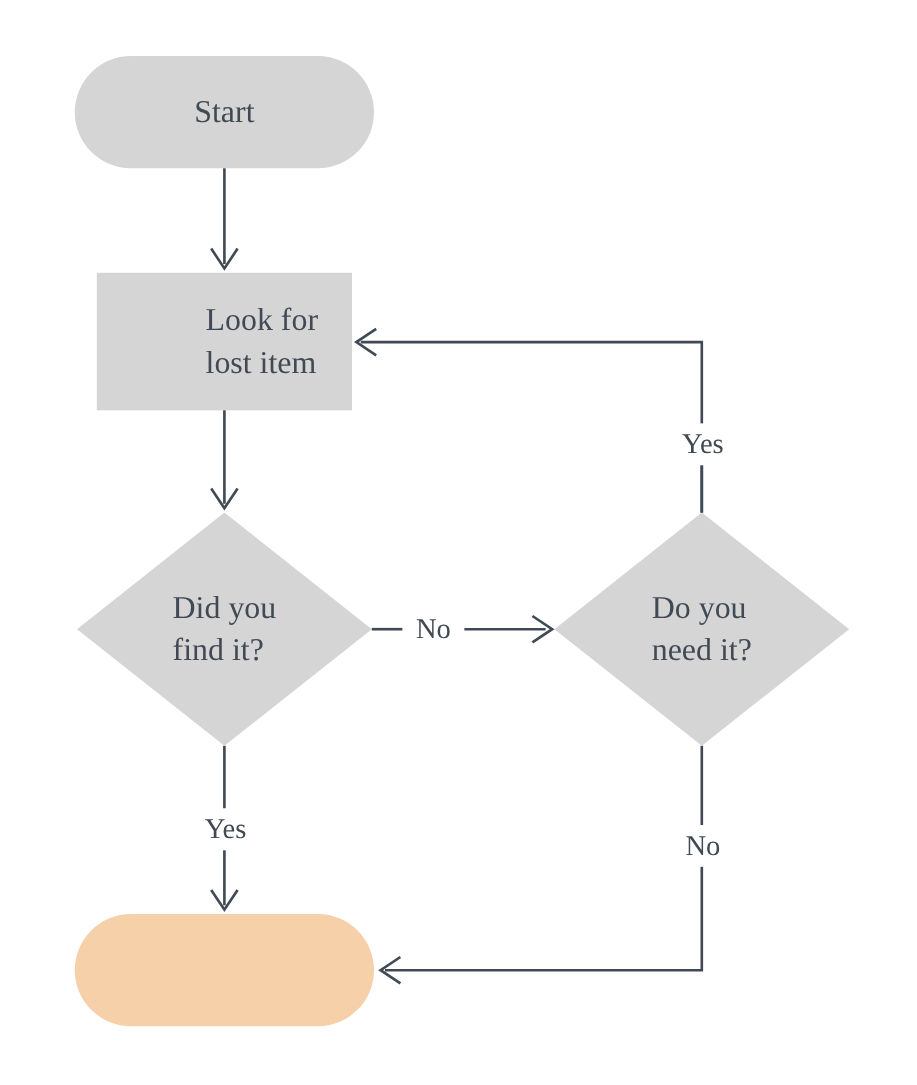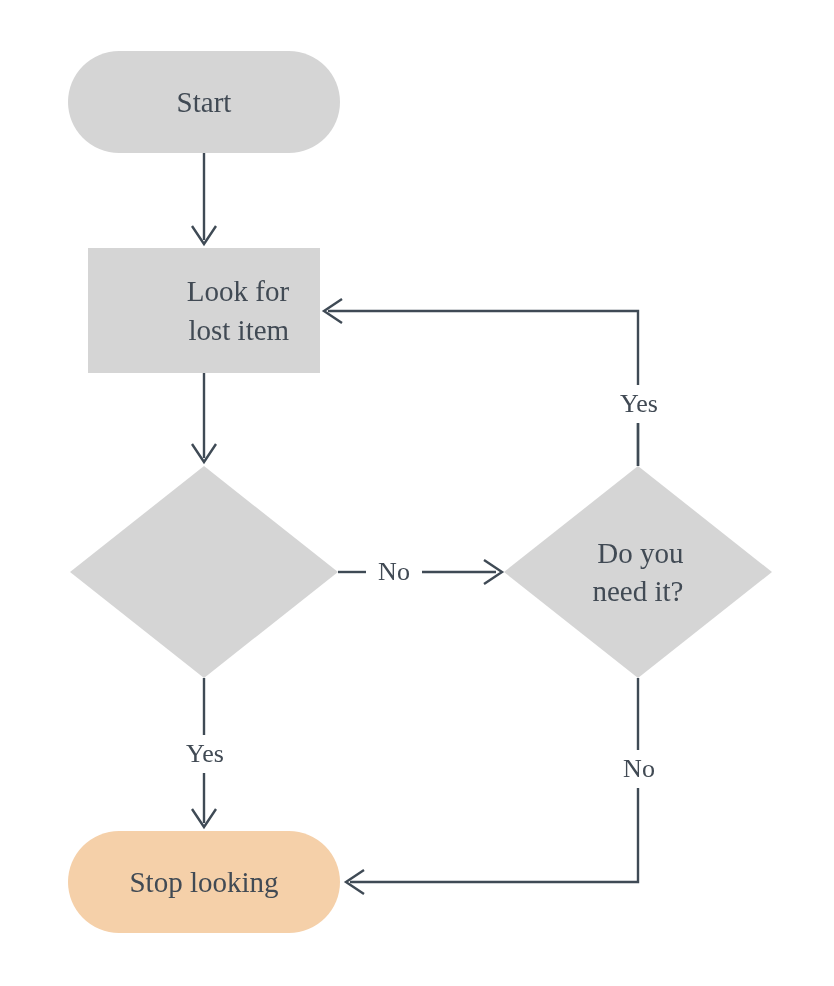--- a/index.html
+++ b/index.html
@@ -26,21 +26,21 @@
     top: 0;
     width: 834px;
     height: 986px;
     display: block;
   }
   .node-label {
     position: absolute;
     display: flex;
     align-items: center;
     justify-content: center;
-    text-align: right;
+    text-align: left;
     color: #414a54;
     font-family: "Liberation Serif", "DejaVu Serif", serif;
     font-size: 29px;
     line-height: 1.32;
     white-space: pre-line;
     pointer-events: none;
   }
   .edge-label {
     position: absolute;
     display: flex;
@@ -107,25 +107,26 @@
       <path d="M 638 787 L 638 882 L 350 882"></path>
       <path d="M 364 870 L 346 882 L 364 894"></path>
     </g>
   </svg>
 
   <div class="node-label" style="left:68px; top:51px; width:272px; height:102px;">Start</div>
 
   <div class="node-label" style="left:88px; top:248px; width:260px; height:125px;padding-left:40px;">Look for
 lost item</div>
 
+  <div class="node-label" style="left:70px; top:519px; width:268px; height:106px;">Did you
+find it?</div>
 
   <div class="node-label" style="left:504px; top:519px; width:268px; height:106px;font-family:Liberation Serif, serif;">Do you
 need it?</div>
 
-  <div class="node-label" style="left:68px; top:831px; width:272px; height:102px;">Stop looking</div>
 
   <div class="edge-label" style="left:366px; top:555px; width:56px; height:34px;">No</div>
 
   <div class="edge-label" style="left:172px; top:735px; width:66px; height:38px;">Yes</div>
 
   <div class="edge-label" style="left:606px; top:385px; width:66px; height:38px;">Yes</div>
 
   <div class="edge-label" style="left:610px; top:750px; width:58px; height:38px;">No</div>
 
   <div class="hit" style="left:68px; top:51px; width:272px; height:102px; border-radius:51px;"></div>

